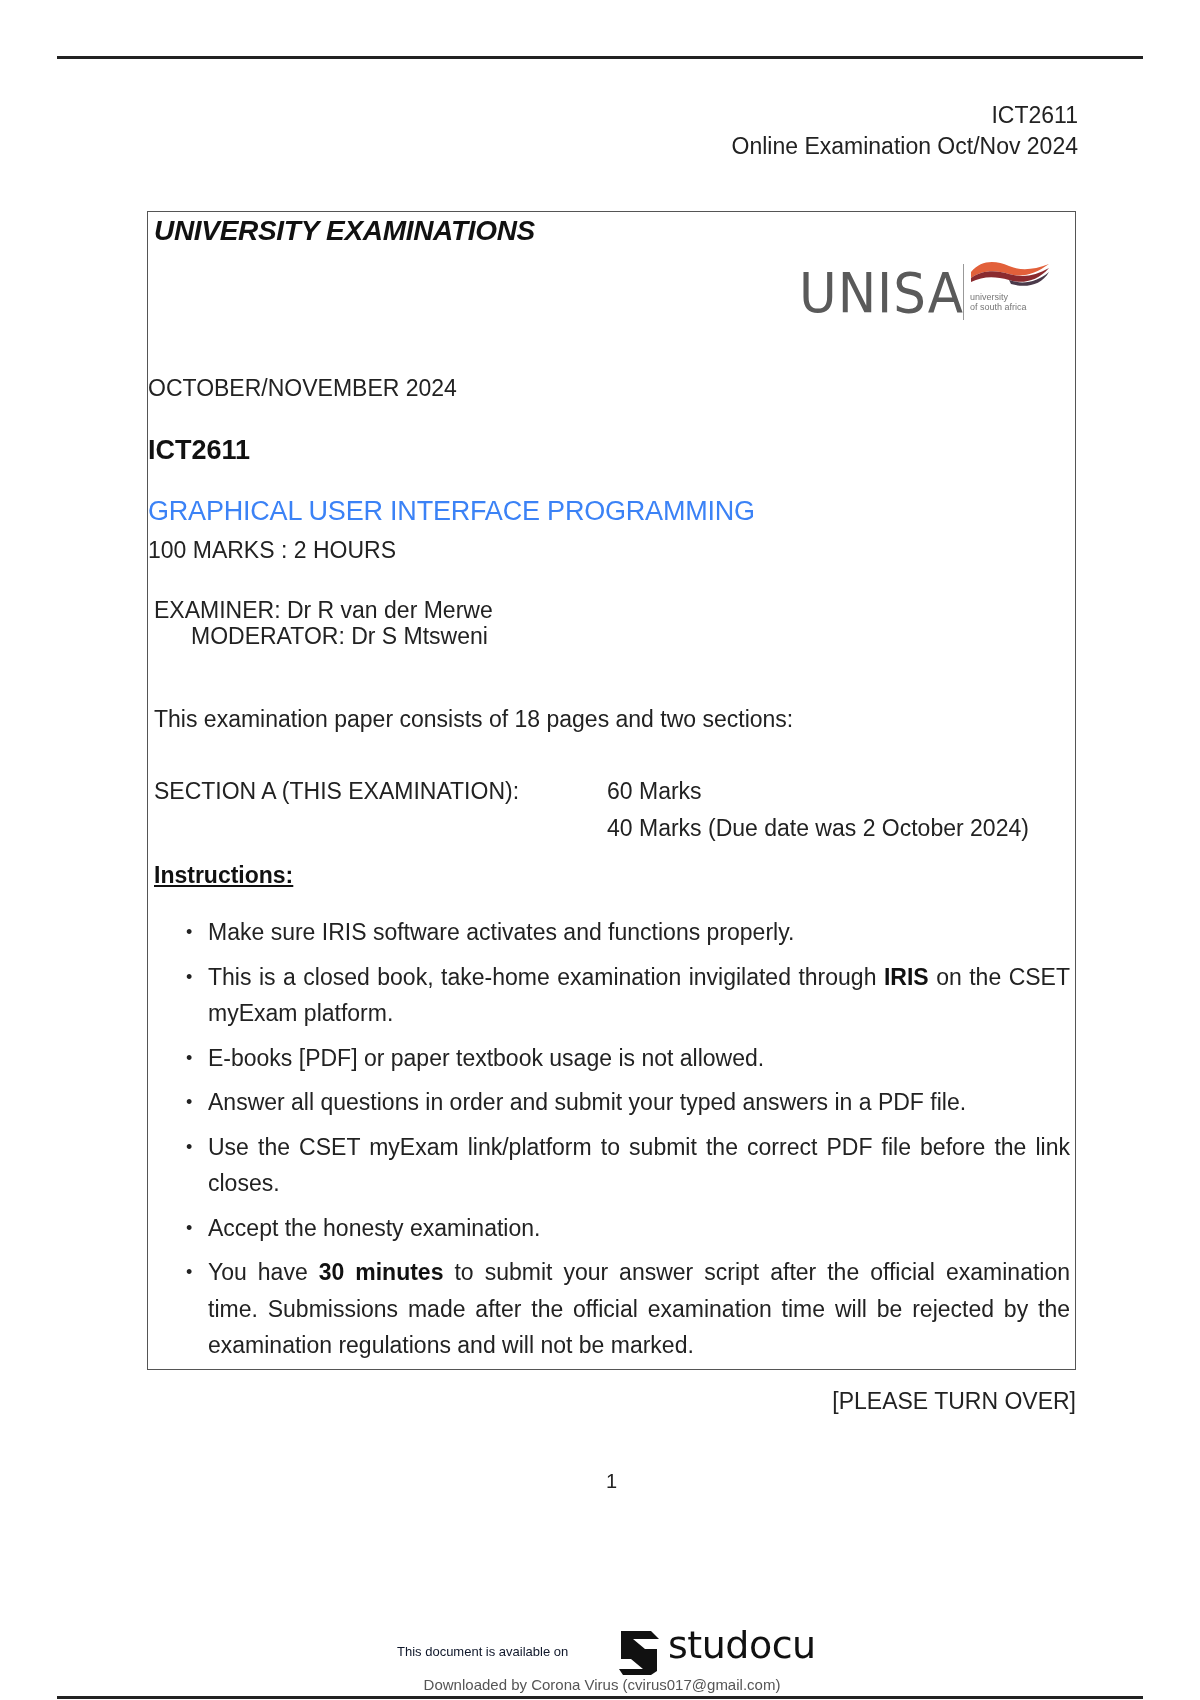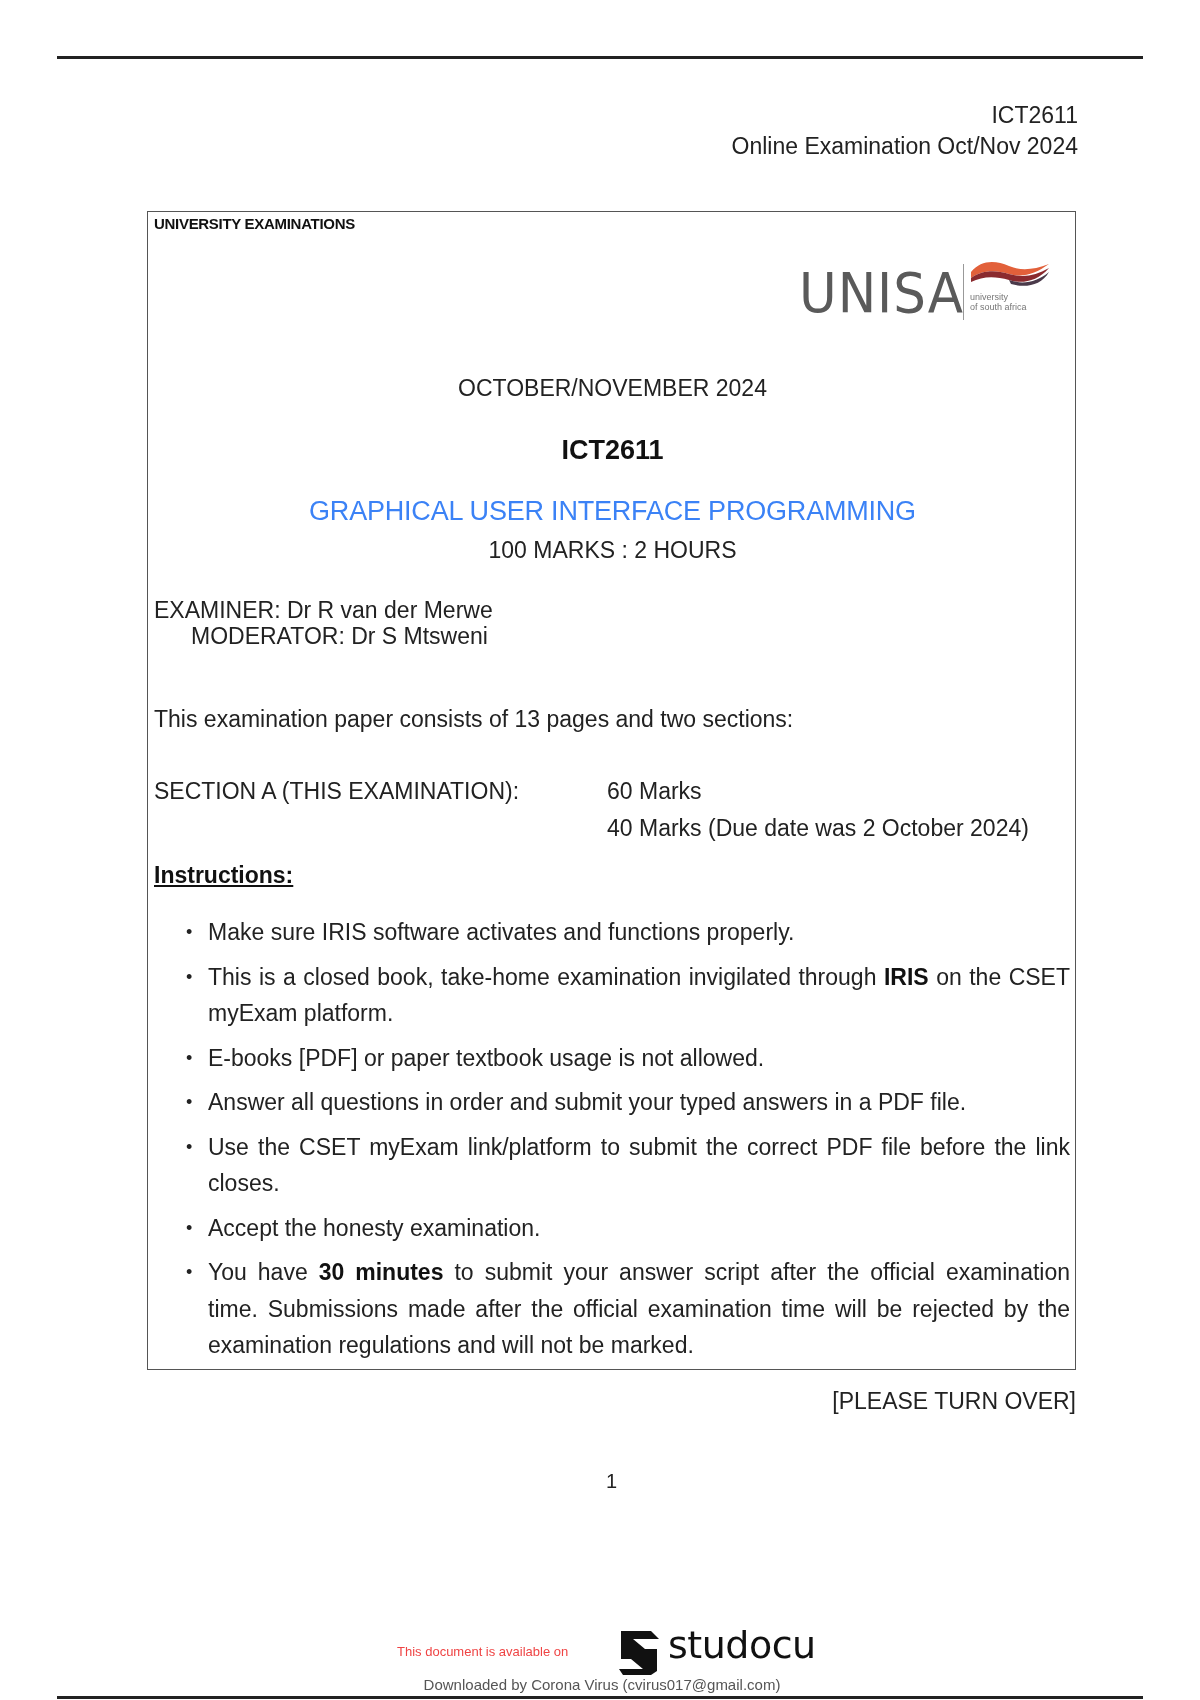--- a/index.html
+++ b/index.html
@@ -14,38 +14,38 @@
     .header-right {
       position:absolute; right:122px; top:100px; text-align:right;
       font-size:23px; line-height:31px; color:#222;
     }
 
     .exam-box {
       position:absolute; left:147px; top:211px; width:929px; height:1159px;
       border:1.5px solid #555; box-sizing:border-box;
     }
     .box-title {
-      position:absolute; left:6px; top:3px; font-weight:bold; font-size:15px;
-      letter-spacing:-0.3px; color:#111;
+      position:absolute; left:6px; top:3px; font-weight:bold; font-size:28px;
+      letter-spacing:-0.3px; color:#111;font-style:italic;
     }
     .logo {
       position:absolute; left:651px; top:46px; width:270px; height:70px;
     }
     .logo-word {
       position:absolute; left:0; top:2px; font-size:56px; color:#5a5a5a;
       font-family:"DejaVu Sans", sans-serif; font-weight:normal; letter-spacing:1px;
       transform:scaleX(0.92); transform-origin:left top;
     }
     .logo-divider { position:absolute; left:164px; top:6px; width:1px; height:56px; background:#999; }
     .logo-sub {
       position:absolute; left:171px; top:34px; font-size:9px; line-height:10px; color:#777;
     }
     .logo-flag { position:absolute; left:170px; top:0px; width:82px; height:34px; }
 
-    .centered { position:absolute; left:0; width:929px; text-align:center; }
+    .centered { position:absolute; left:0; width:929px; text-align:left; }
     .period { top:163px; font-size:23px; color:#222; }
     .code { top:223px; font-size:27px; font-weight:bold; color:#111; }
     .course { top:284px; font-size:27px; font-weight:normal; color:#3b82f6; letter-spacing:-0.2px; }
     .marks { top:325px; font-size:23px; color:#222; }
 
     .line { position:absolute; left:6px; font-size:23px; color:#222; white-space:nowrap; }
     .examiner { top:385px; }
     .moderator { top:411px;margin-left:37px; }
     .consists { top:494px; }
     .secA-label { top:566px; }
@@ -70,21 +70,21 @@
     .bullets li b { color:#111; }
 
     .turn-over {
       position:absolute; right:124px; top:1388px; font-size:23px; color:#222;
     }
     .page-number {
       position:absolute; left:0; width:1223px; top:1470px; text-align:center; font-size:20px; color:#222;
     }
 
     .footer-available {
-      position:absolute; left:397px; top:1644px; font-size:13px; color:#ef4444;
+      position:absolute; left:397px; top:1644px; font-size:13px; color:#0f172a;
     }
     .studocu-mark { position:absolute; left:615px; top:1627px; width:48px; height:50px; }
     .studocu-word {
       position:absolute; left:668px; top:1623px; font-size:38px; font-weight:normal; color:#111;
       font-family:"DejaVu Sans", sans-serif; letter-spacing:-0.5px;
     }
     .footer-downloaded {
       position:absolute; left:0; width:1204px; top:1676px; text-align:center; font-size:15px; color:#555;
     }
   </style>
@@ -115,21 +115,21 @@
     </div>
   </div>
 
   <div class="centered period">OCTOBER/NOVEMBER 2024</div>
   <div class="centered code">ICT2611</div>
   <div class="centered course">GRAPHICAL USER INTERFACE PROGRAMMING</div>
   <div class="centered marks">100 MARKS : 2 HOURS</div>
 
   <div class="line examiner">EXAMINER: Dr R van der Merwe</div>
   <div class="line moderator">MODERATOR: Dr S Mtsweni</div>
-  <div class="line consists">This examination paper consists of 13 pages and two sections:</div>
+  <div class="line consists">This examination paper consists of 18 pages and two sections:</div>
 
   <div class="line secA-label">SECTION A (THIS EXAMINATION):</div>
   <div class="line secA-value">60 Marks</div>
   <div class="line secB-value">40 Marks (Due date was 2 October 2024)</div>
 
   <div class="instructions-heading">Instructions:</div>
 
   <ul class="bullets">
     <li>
       <span class="dot">•</span><span>Make sure IRIS software activates and functions properly.</span><b></b><span></span>

